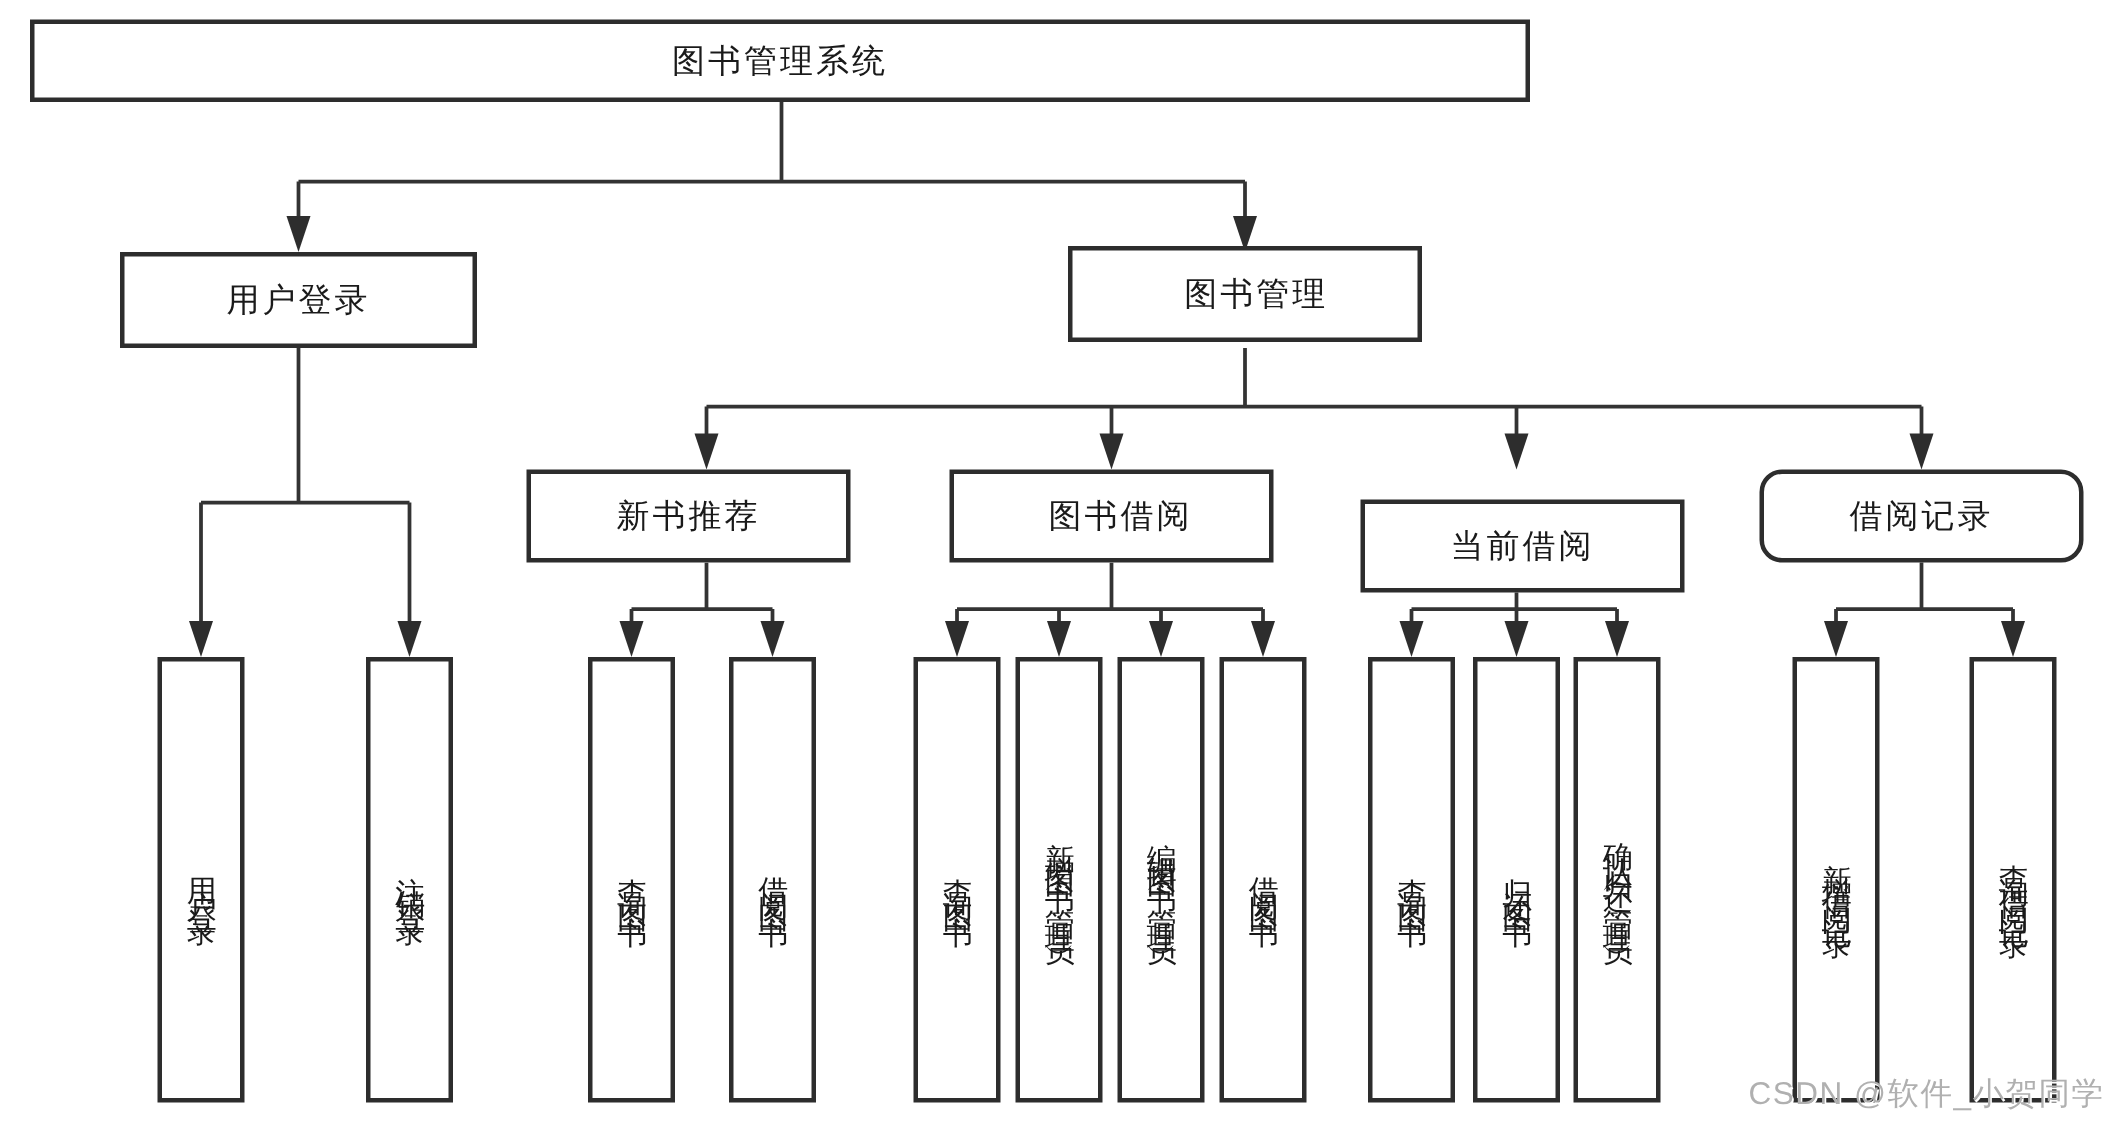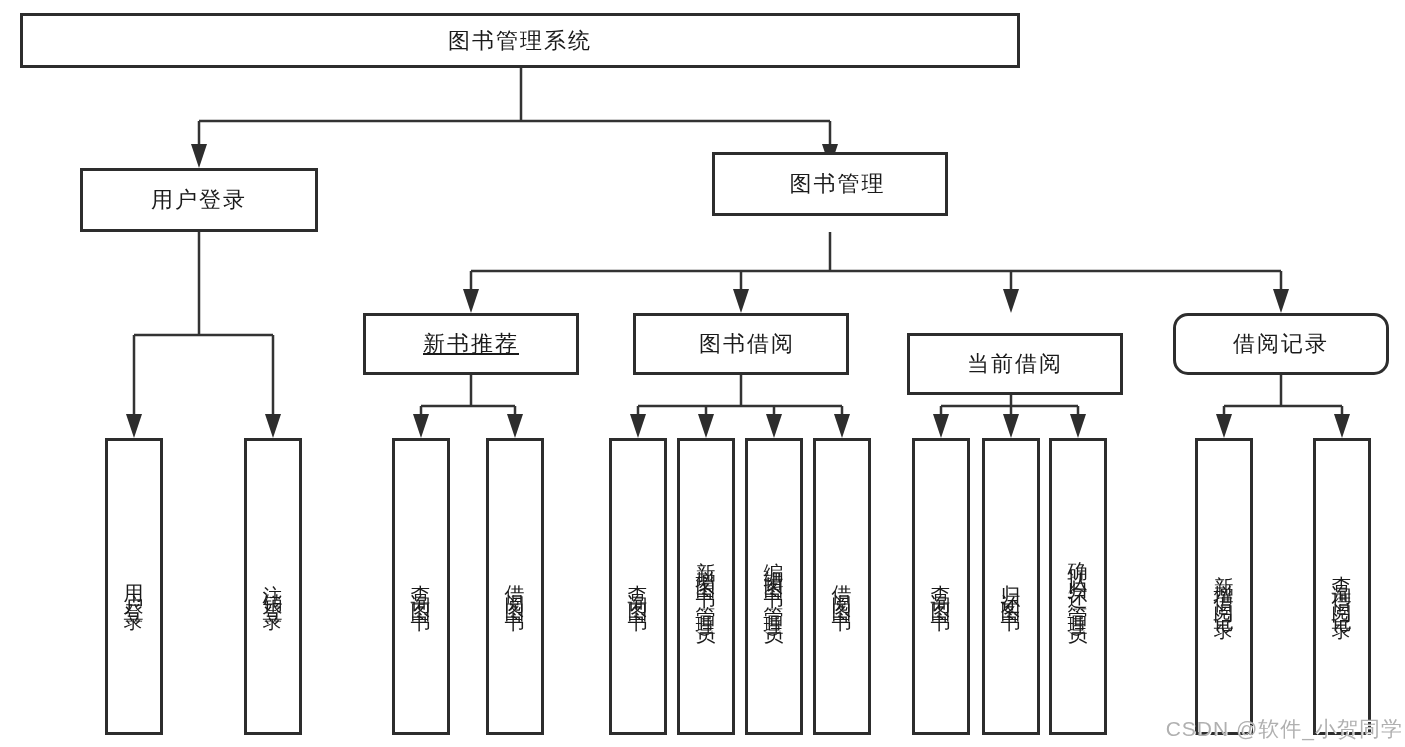--- a/index.html
+++ b/index.html
@@ -32,23 +32,23 @@
     justify-content: center;
     color: #1a1a1a;
   }
   .h-label {
     font-size: 22px;
     letter-spacing: 2px;
     white-space: nowrap;
   }
   .root-box   { left: 20px;  top: 13px;  width: 1000px; height: 55px; }
   .l2-login   { left: 80px;  top: 168px; width: 238px;  height: 64px; }
-  .l2-mgmt    { left: 712px; top: 152px; width: 236px;  height: 64px; padding-left: 15px; }
+  .l2-mgmt    { left: 712px; top: 164px; width: 236px;  height: 64px; padding-left: 15px; }
   .l3 { top: 313px; width: 216px; height: 62px; }
-  .l3-recommend { left: 363px; text-decoration: underline; }
+  .l3-recommend { left: 351px; }
   .l3-borrow    { left: 633px; padding-left: 12px; }
   .l3-current   { left: 907px; margin-top: 20px; }
   .l3-records   { left: 1173px; border-radius: 15px; }
   .leaf {
     top: 438px;
     width: 58px;
     height: 297px;
   }
   .leaf .v-label {
     writing-mode: vertical-rl;

